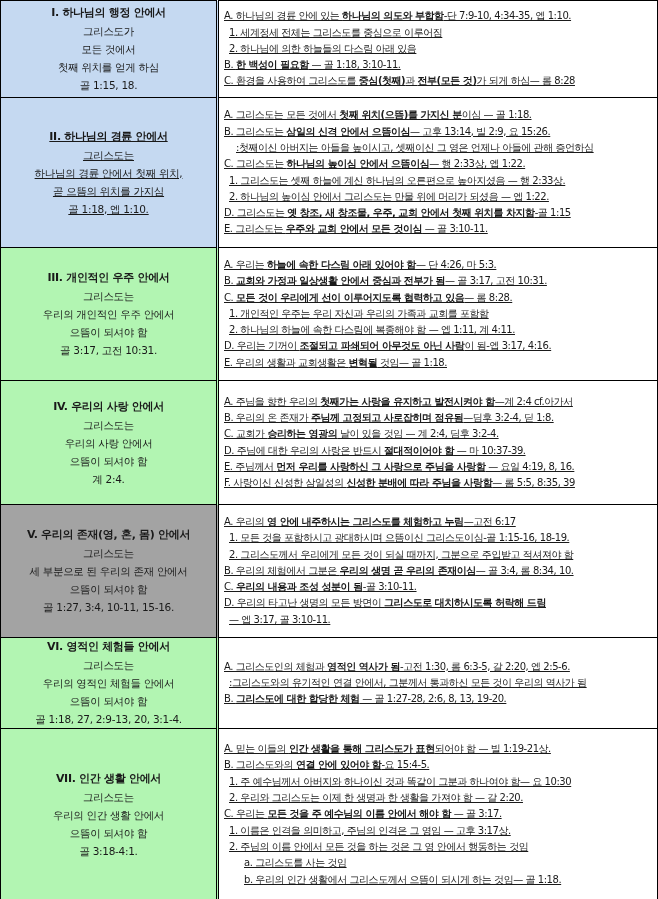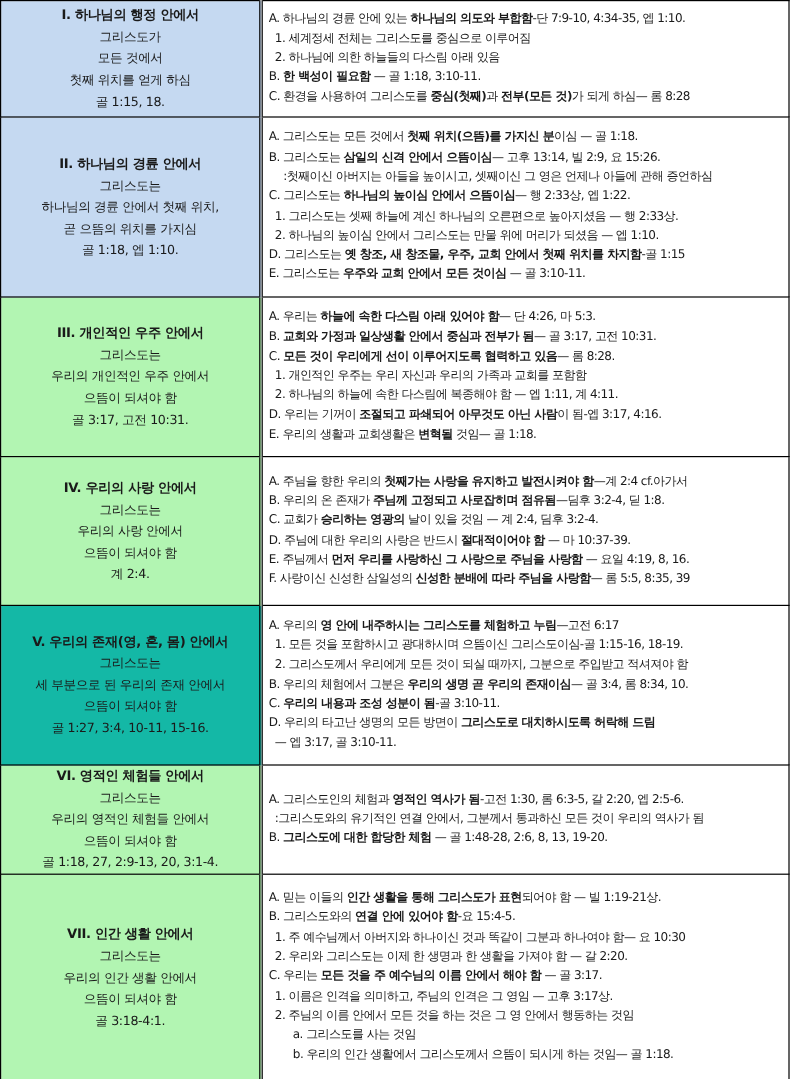--- a/index.html
+++ b/index.html
@@ -5,21 +5,21 @@
   html, body { margin: 0; padding: 0; background: #ffffff; }
   body { width: 658px; height: 899px; overflow: hidden; font-family: "DejaVu Sans", sans-serif; color: #1a1a1a; }
   table.outline-table { border-collapse: collapse; width: 658px; table-layout: fixed; position: absolute; left: 0; top: 0; }
   table.outline-table td { border: 1px solid #000; vertical-align: middle; padding: 0; }
   td.left { width: 215px; text-align: center; border-right: 3px double #000 !important; }
   td.left.blue { background: #c5d9f1; }
   td.left.green { background: #b2f5b2; margin-left: 32px; }
   td.right { background: #fff; padding-left: 5px !important; }
   .left-inner { font-size: 10.5px; line-height: 18px; letter-spacing: -0.3px; }
   .left-inner .heading { font-weight: bold; font-size: 11px; }
-  .right-inner { font-size: 10px; line-height: 16.3px; letter-spacing: -0.45px; white-space: nowrap; overflow: hidden; }
+  .right-inner { font-size: 10px; line-height: 16.3px; letter-spacing: -0.45px; white-space: nowrap; overflow: hidden; text-decoration: underline; }
   .line { display: block; }
   .ind1 { padding-left: 5px; }
   .ind2 { padding-left: 12px; }
   .ind3 { padding-left: 20px; }
   b { font-weight: bold; }
 </style>
 </head>
 <body>
 
 <table class="outline-table">
@@ -38,37 +38,37 @@
           <div class="right-inner">
             <span class="line"><span>A. 하나님의 경륜 안에 있는 </span><b>하나님의 의도와 부합함</b><span>-단 7:9-10, 4:34-35, 엡 1:10.</span></span>
             <span class="line ind1"><span>1. 세계정세 전체는 그리스도를 중심으로 이루어짐</span></span>
             <span class="line ind1"><span>2. 하나님에 의한 하늘들의 다스림 아래 있음</span></span>
             <span class="line"><span>B. </span><b>한 백성이 필요함</b><span> — 골 1:18, 3:10-11.</span></span>
             <span class="line"><span>C. 환경을 사용하여 그리스도를 </span><b>중심(첫째)</b><span>과 </span><b>전부(모든 것)</b><span>가 되게 하심— 롬 8:28</span></span>
           </div>
         </td>
       </tr>
       <tr style="height: 150px;">
-        <td class="left blue" style="background: rgb(197, 217, 241);">
+        <td class="left blue" style="background: rgb(197, 217, 241); text-decoration: underline;">
           <div class="left-inner">
             <div class="heading">II. 하나님의 경륜 안에서</div>
             <div>그리스도는</div>
             <div>하나님의 경륜 안에서 첫째 위치,</div>
             <div>곧 으뜸의 위치를 가지심</div>
             <div>골 1:18, 엡 1:10.</div>
           </div>
         </td>
         <td class="right">
           <div class="right-inner">
             <span class="line"><span>A. 그리스도는 모든 것에서 </span><b>첫째 위치(으뜸)를 가지신 분</b><span>이심 — 골 1:18.</span></span>
             <span class="line"><span>B. 그리스도는 </span><b>삼일의 신격 안에서 으뜸이심</b><span>— 고후 13:14, 빌 2:9, 요 15:26.</span></span>
             <span class="line ind2"><span>:첫째이신 아버지는 아들을 높이시고, 셋째이신 그 영은 언제나 아들에 관해 증언하심</span></span>
             <span class="line"><span>C. 그리스도는 </span><b>하나님의 높이심 안에서 으뜸이심</b><span>— 행 2:33상, 엡 1:22.</span></span>
             <span class="line ind1"><span>1. 그리스도는 셋째 하늘에 계신 하나님의 오른편으로 높아지셨음 — 행 2:33상.</span></span>
-            <span class="line ind1"><span>2. 하나님의 높이심 안에서 그리스도는 만물 위에 머리가 되셨음 — 엡 1:10.</span></span>
+            <span class="line ind1"><span>2. 하나님의 높이심 안에서 그리스도는 만물 위에 머리가 되셨음 — 엡 1:22.</span></span>
             <span class="line"><span>D. 그리스도는 </span><b>옛 창조, 새 창조물, 우주, 교회 안에서 첫째 위치를 차지함</b><span>-골 1:15</span></span>
             <span class="line"><span>E. 그리스도는 </span><b>우주와 교회 안에서 모든 것이심</b><span> — 골 3:10-11.</span></span>
           </div>
         </td>
       </tr>
       <tr style="height: 133px;">
         <td class="left green" style="background: rgb(178, 245, 178);">
           <div class="left-inner">
             <div class="heading">III. 개인적인 우주 안에서</div>
             <div>그리스도는</div>
@@ -104,21 +104,21 @@
             <span class="line"><span>A. 주님을 향한 우리의 </span><b>첫째가는 사랑을 유지하고 발전시켜야 함</b><span>—계 2:4 cf.아가서</span></span>
             <span class="line"><span>B. 우리의 온 존재가 </span><b>주님께 고정되고 사로잡히며 점유됨</b><span>—딤후 3:2-4, 딛 1:8.</span></span>
             <span class="line"><span>C. 교회가 </span><b>승리하는 영광의</b><span> 날이 있을 것임 — 계 2:4, 딤후 3:2-4.</span></span>
             <span class="line"><span>D. 주님에 대한 우리의 사랑은 반드시 </span><b>절대적이어야 함</b><span> — 마 10:37-39.</span></span>
             <span class="line"><span>E. 주님께서 </span><b>먼저 우리를 사랑하신 그 사랑으로 주님을 사랑함</b><span> — 요일 4:19, 8, 16.</span></span>
             <span class="line"><span>F. 사랑이신 신성한 삼일성의 </span><b>신성한 분배에 따라 주님을 사랑함</b><span>— 롬 5:5, 8:35, 39</span></span>
           </div>
         </td>
       </tr>
       <tr style="height: 133px;">
-        <td class="left green" style="background: #14b8a6;">
+        <td class="left green" style="background: #a3a3a3;">
           <div class="left-inner">
             <div class="heading">V. 우리의 존재(영, 혼, 몸) 안에서</div>
             <div>그리스도는</div>
             <div>세 부분으로 된 우리의 존재 안에서</div>
             <div>으뜸이 되셔야 함</div>
             <div>골 1:27, 3:4, 10-11, 15-16.</div>
           </div>
         </td>
         <td class="right">
           <div class="right-inner">
@@ -139,21 +139,21 @@
             <div>그리스도는</div>
             <div>우리의 영적인 체험들 안에서</div>
             <div>으뜸이 되셔야 함</div>
             <div>골 1:18, 27, 2:9-13, 20, 3:1-4.</div>
           </div>
         </td>
         <td class="right">
           <div class="right-inner">
             <span class="line"><span>A. 그리스도인의 체험과 </span><b>영적인 역사가 됨</b><span>-고전 1:30, 롬 6:3-5, 갈 2:20, 엡 2:5-6.</span></span>
             <span class="line ind1"><span>:그리스도와의 유기적인 연결 안에서, 그분께서 통과하신 모든 것이 우리의 역사가 됨</span></span>
-            <span class="line"><span>B. </span><b>그리스도에 대한 합당한 체험</b><span> — 골 1:48-28, 2:6, 8, 13, 19-20.</span></span>
+            <span class="line"><span>B. </span><b>그리스도에 대한 합당한 체험</b><span> — 골 1:27-28, 2:6, 8, 13, 19-20.</span></span>
           </div>
         </td>
       </tr>
       <tr style="height: 172px;">
         <td class="left green" style="background: rgb(178, 245, 178); text-align: center;">
           <div class="left-inner">
             <div class="heading">VII. 인간 생활 안에서</div>
             <div>그리스도는</div>
             <div>우리의 인간 생활 안에서</div>
             <div>으뜸이 되셔야 함</div>

